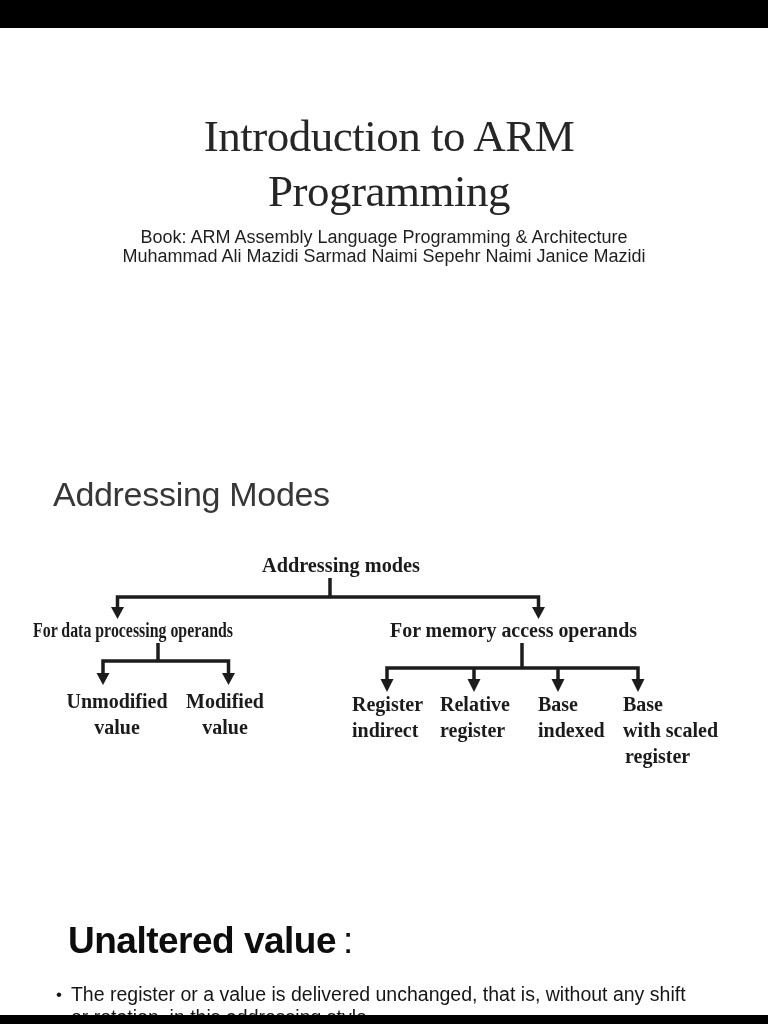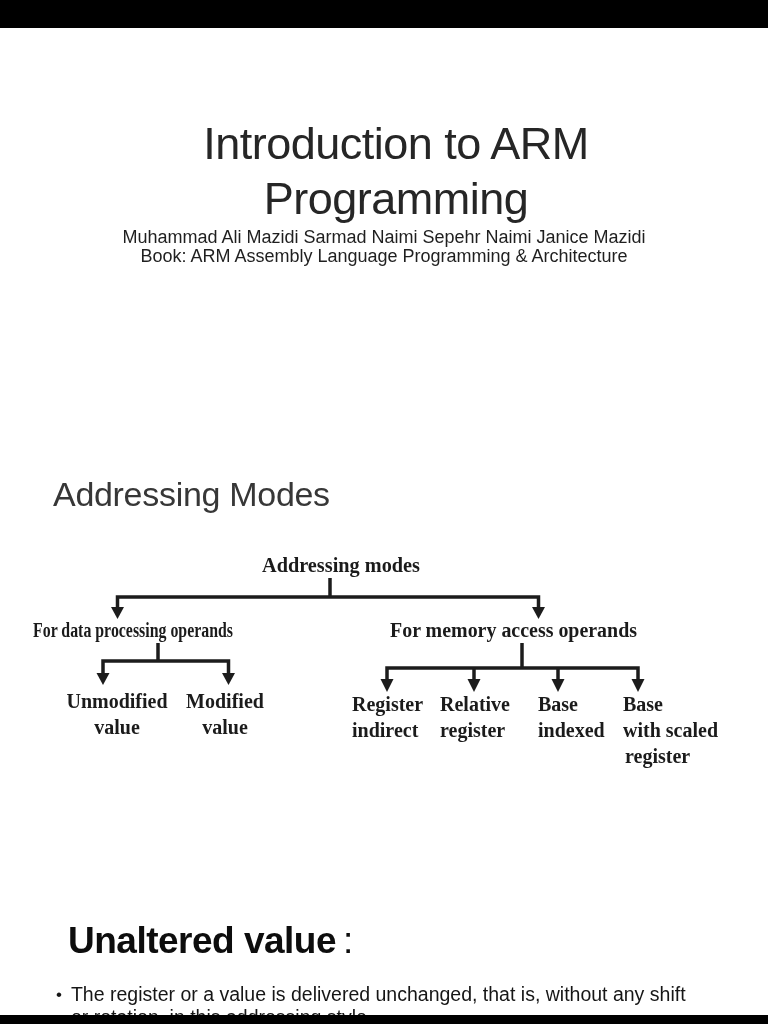--- a/index.html
+++ b/index.html
@@ -28,27 +28,28 @@
     z-index: 5;
   }
   .bar-top { top: 0; height: 28px; }
   .bar-bottom { top: 1015px; height: 9px; }
 
   .title {
     position: absolute;
     top: 104px;
     left: 84px;
     width: 600px;
-    margin: 12px;
+    margin: 5px;
     text-align: center;
     font-size: 45px;
     line-height: 55px;
     font-weight: 400;
     color: #262626;
     letter-spacing: -0.5px;
+    font-family: Liberation Serif, serif;
   }
   .subtitle {
     position: absolute;
     top: 228px;
     left: 0;
     width: 768px;
     text-align: center;
     font-size: 18px;
     line-height: 19px;
     color: #1f1f1f;
@@ -121,22 +122,22 @@
   }
 </style>
 </head>
 <body>
 
 <div class="page">
 
   <h1 class="title">Introduction to ARM Programming</h1>
 
   <div class="subtitle">
+    <div>Book: ARM Assembly Language Programming &amp; Architecture</div>
     <div>Muhammad Ali Mazidi Sarmad Naimi Sepehr Naimi Janice Mazidi</div>
-    <div>Book: ARM Assembly Language Programming &amp; Architecture</div>
   </div>
 
   <h2 class="section-heading">Addressing Modes</h2>
 
   <div class="diagram">
     <svg width="768" height="235" viewBox="0 0 768 235">
 
       <path class="d-line" d="M330,33 V52"></path>
       <path class="d-line" d="M117.5,63 V52 H538.5 V63"></path>
       <polygon class="d-head" points="111,62 124,62 117.5,74"></polygon>

